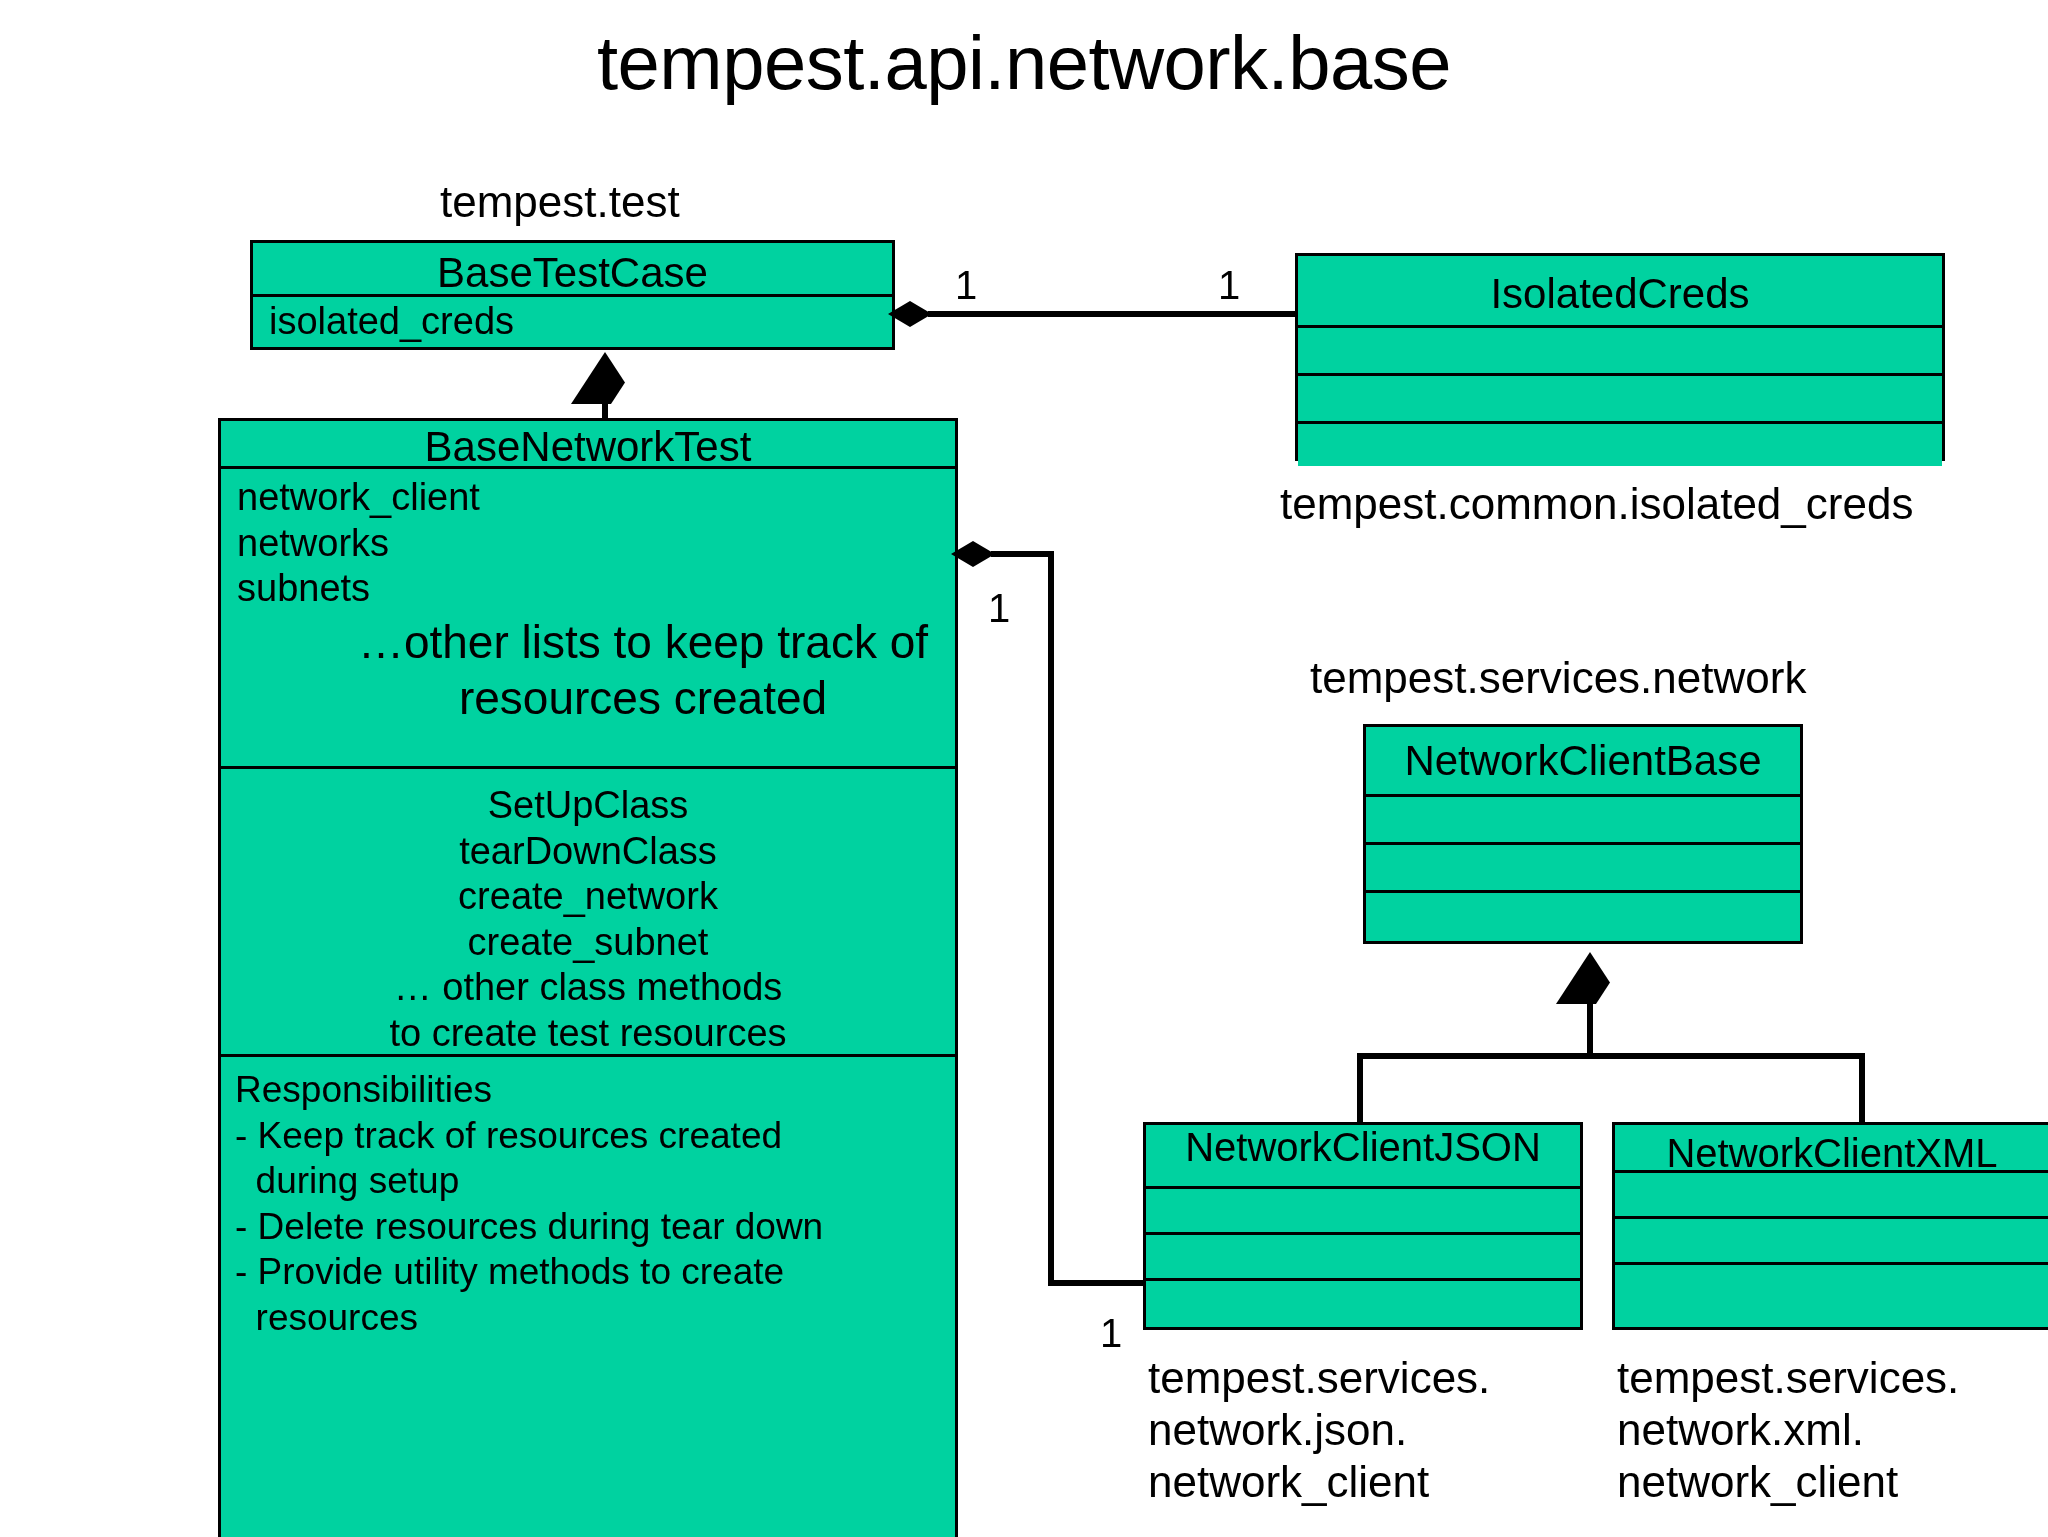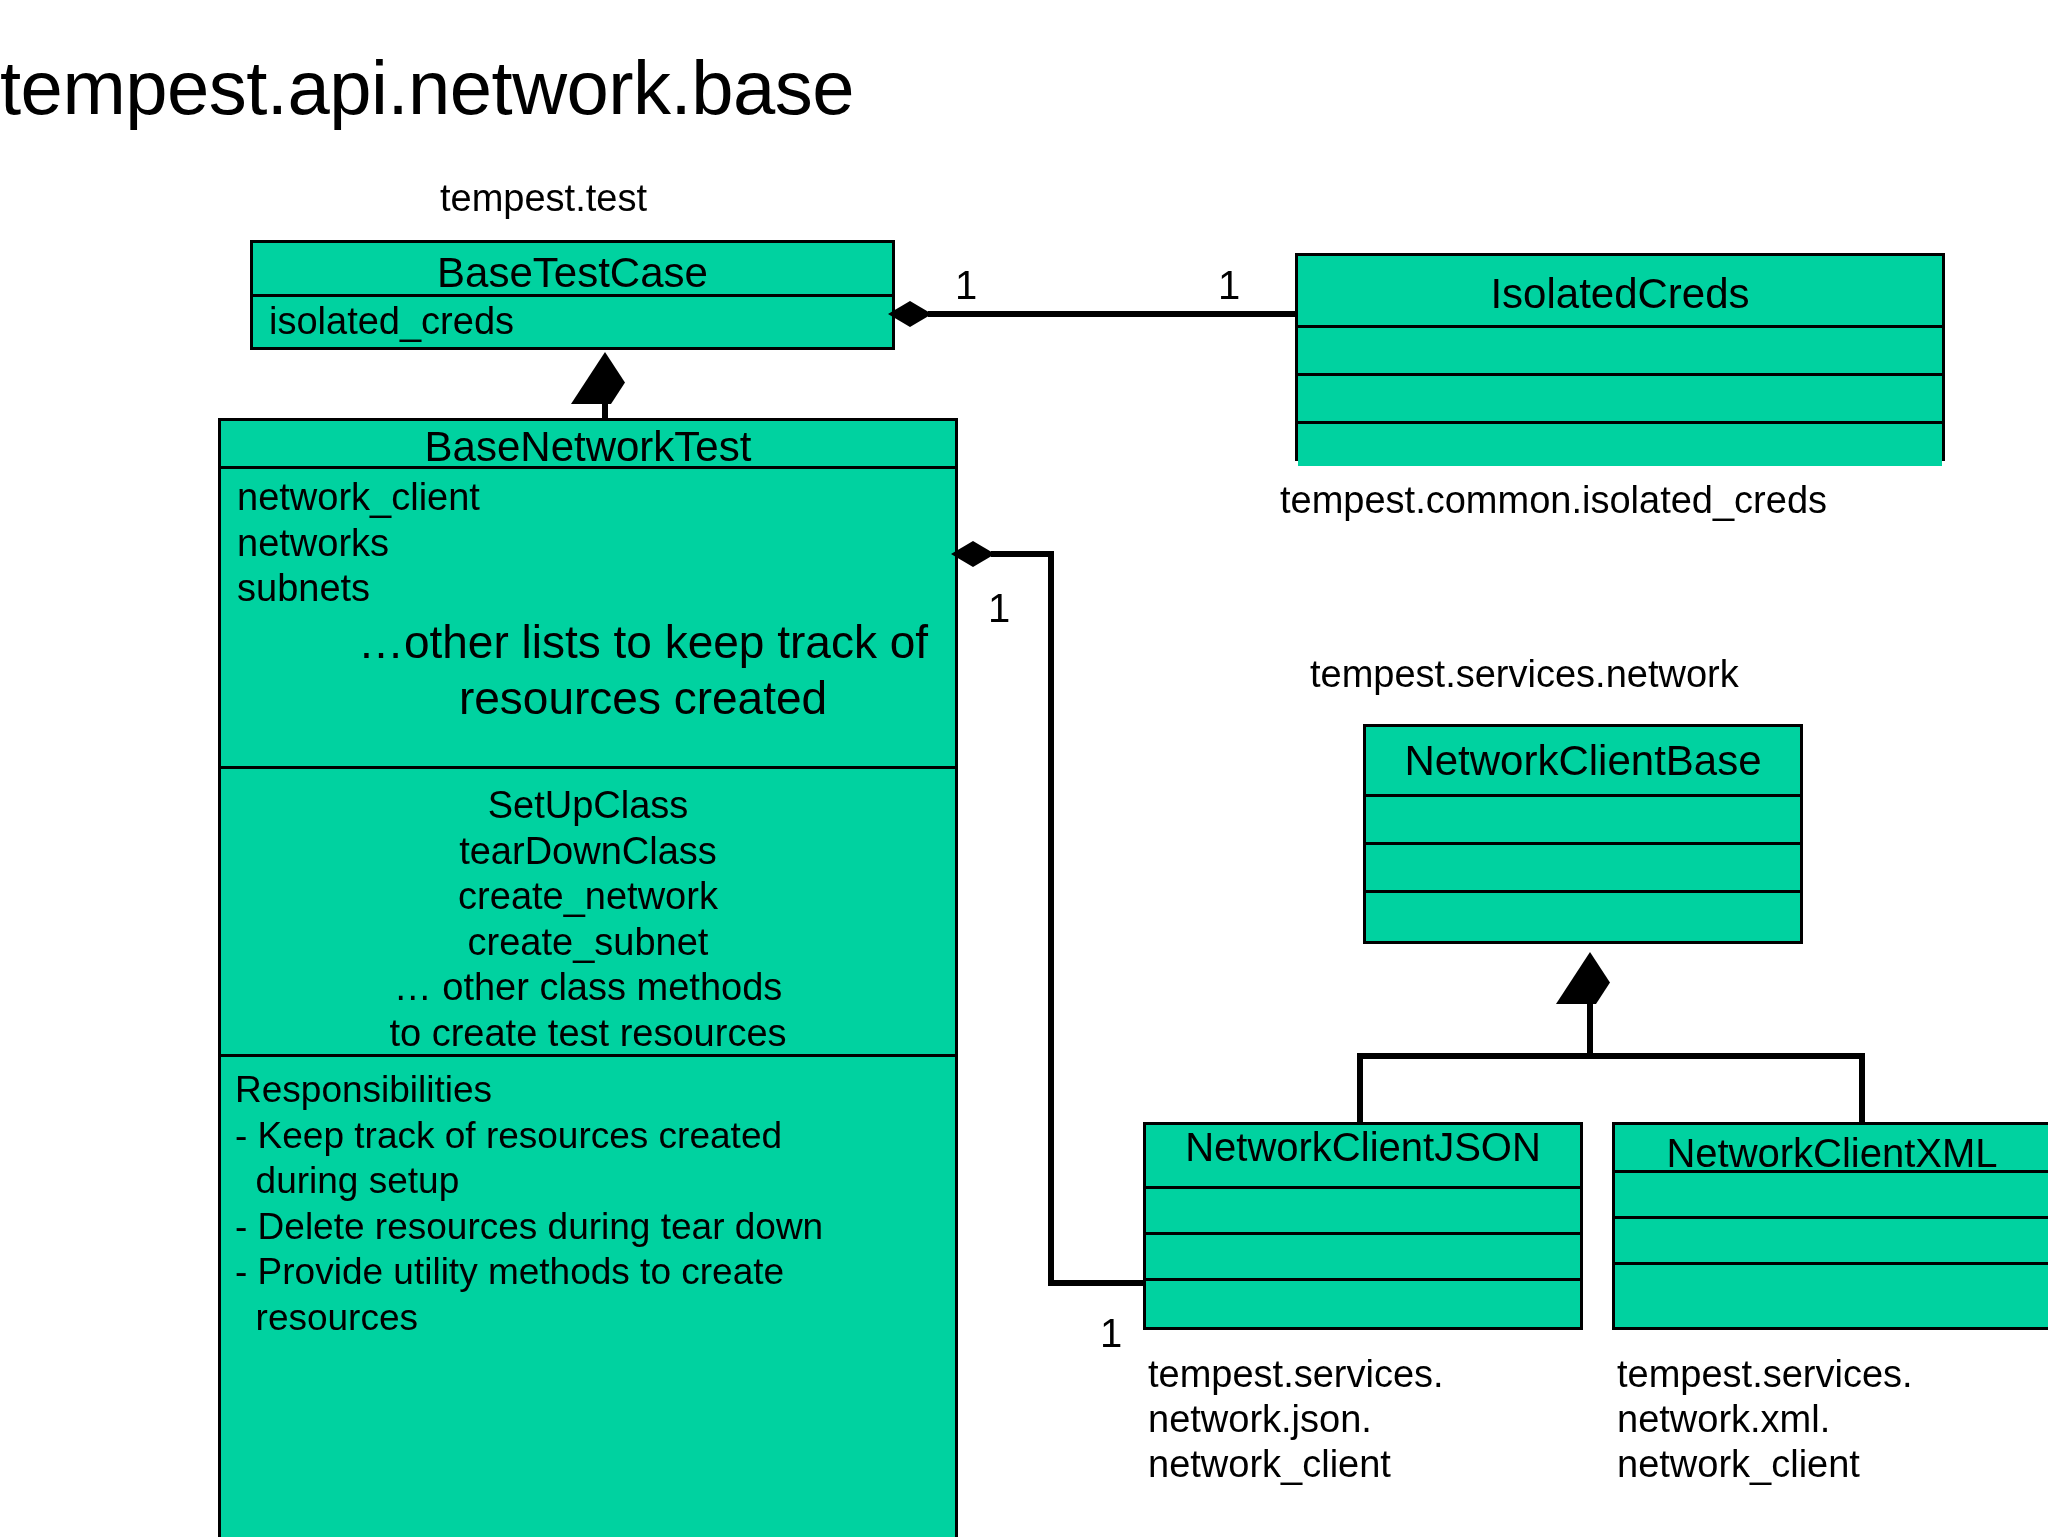--- a/index.html
+++ b/index.html
@@ -15,31 +15,32 @@
     position: relative;
     width: 2048px;
     height: 1537px;
     background: #ffffff;
     overflow: hidden;
   }
   .abs { position: absolute; }
 
   
   #diagram-title {
-    left: 0; top: 48px;
+    left: 0; top: 23px;
     width: 2048px;
+    text-align: center;
     font-size: 76px;
     line-height: 1.05;
     letter-spacing: -0.5px;
     white-space: nowrap;
   }
 
   
   .pkg-label {
-    font-size: 38px;
+    font-size: 44px;
     line-height: 1.18;
     white-space: pre-line;
   }
 
   
   .uml-box {
     box-sizing: border-box;
     border: 3px solid #000000;
     background: #00D2A0;
   }

